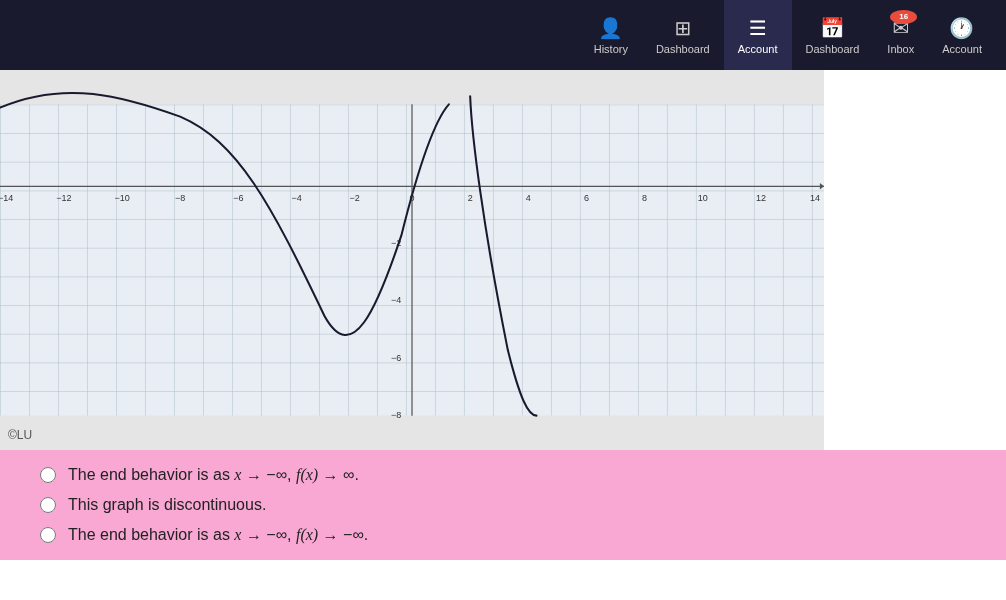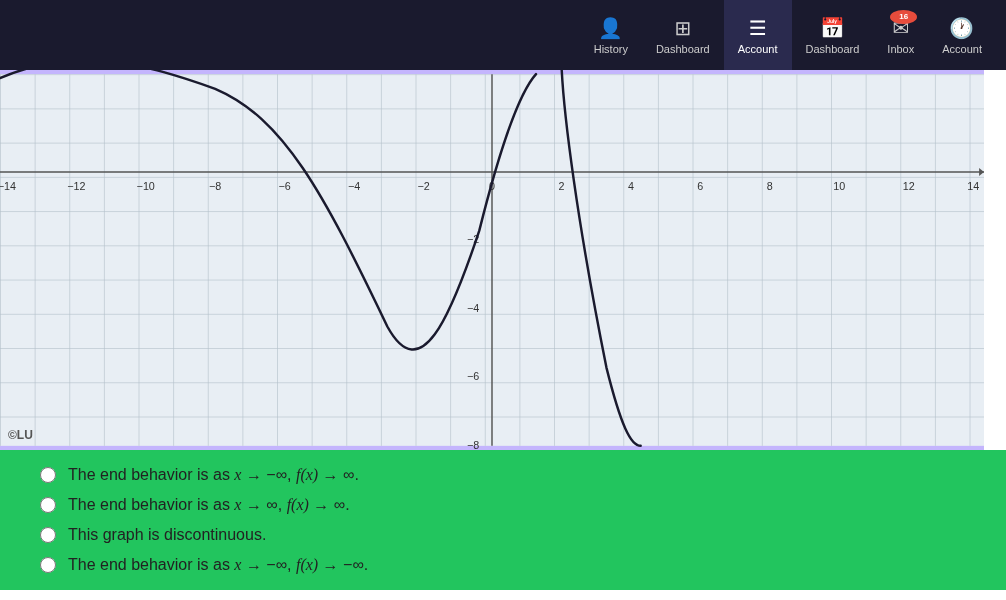--- a/index.html
+++ b/index.html
@@ -61,45 +61,45 @@
       width: 27px;
       height: 14px;
       display: flex;
       align-items: center;
       justify-content: center;
       font-weight: bold;
     }
 
     
     #graph-area {
-      width: 984px;
+      width: 824px;
       height: 380px;
-      background: #c4b5fd;
+      background: #e5e5e5;
       position: relative;
       overflow: hidden;
     }
 
     #graph-canvas {
       width: 100%;
       height: 100%;
     }
 
     .clu-label {
       position: absolute;
       bottom: 8px;
       left: 8px;
       font-size: 12px;
       color: #555;
-      font-weight: bold;
+      font-weight: normal;
     }
 
     
     #options-area {
       width: 1006px;
-      background: #22c55e;
+      background: #f9a8d4;
       padding: 10px 40px;
     }
 
     .option-row {
       display: flex;
       align-items: center;
       padding: 6px 0;
       font-size: 16px;
       color: #222;
     }
@@ -218,26 +218,20 @@
 </div>
 
 <div id="options-area">
   <div class="option-row">
     <input type="radio" name="answer" id="opt1" style="">
     <label for="opt1" class="option-text">
       The end behavior is as <span class="math">x</span> → −∞, <span class="math">f(x)</span> → ∞.
     </label>
   </div>
   <div class="option-row">
-    <input type="radio" name="answer" id="opt2" style="">
-    <label for="opt2" class="option-text">
-      The end behavior is as <span class="math">x</span> → ∞, <span class="math">f(x)</span> → ∞.
-    </label>
-  </div>
-  <div class="option-row">
     <input type="radio" name="answer" id="opt3" style="">
     <label for="opt3" class="option-text">
       This graph is discontinuous.
     </label>
   </div>
   <div class="option-row">
     <input type="radio" name="answer" id="opt4" style="">
     <label for="opt4" class="option-text">
       The end behavior is as <span class="math">x</span> → −∞, <span class="math">f(x)</span> → −∞.
     </label>

